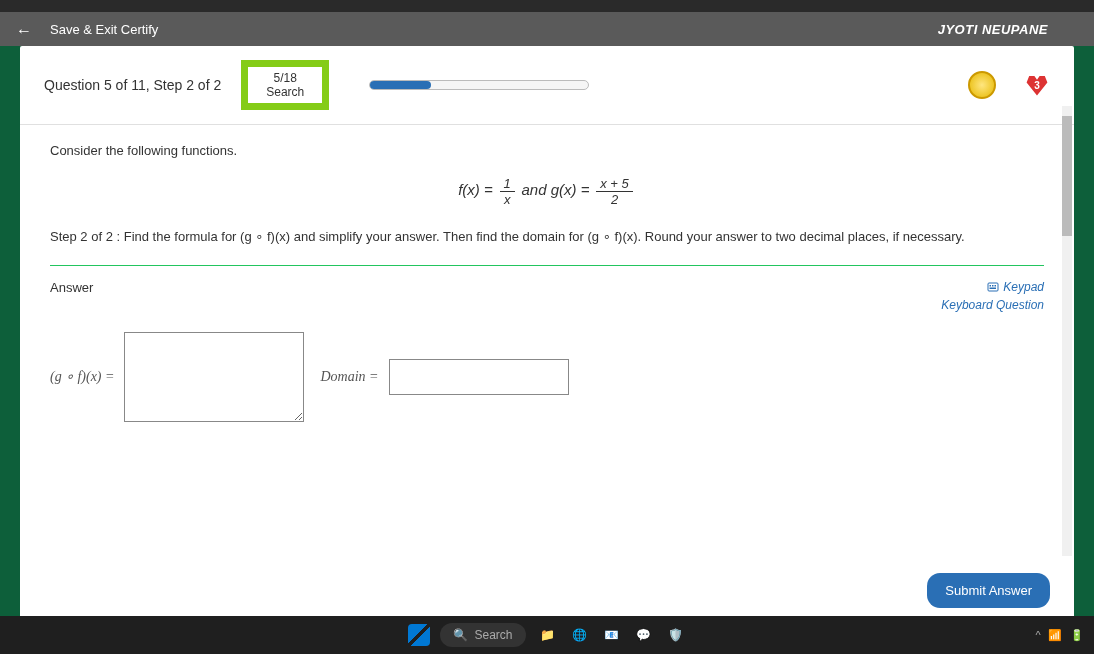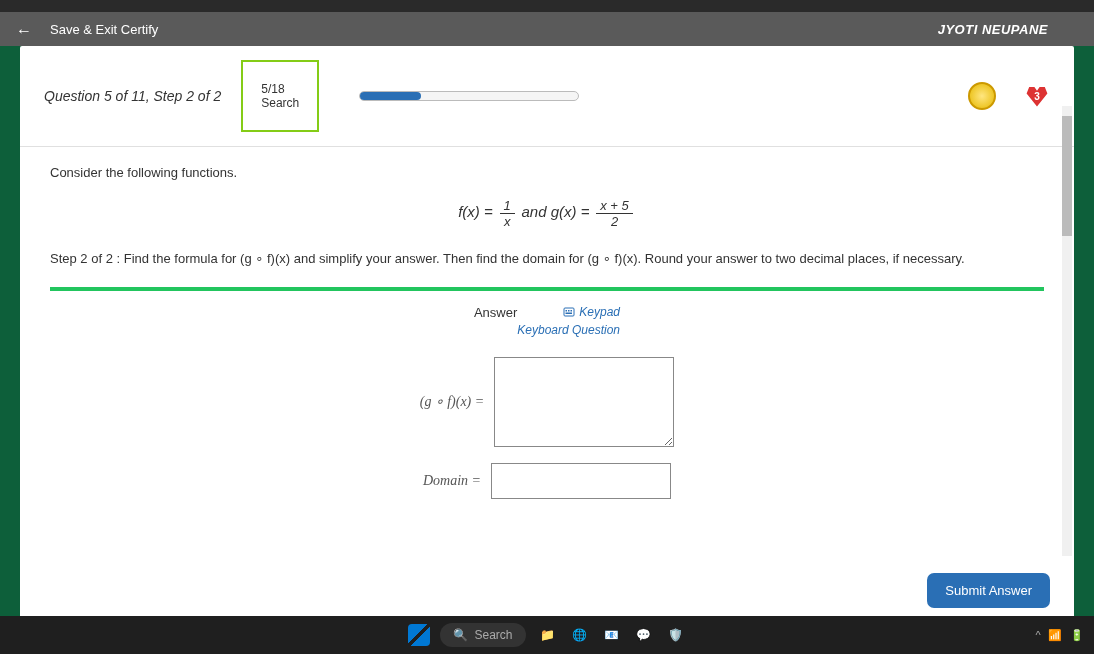--- a/index.html
+++ b/index.html
@@ -5,47 +5,47 @@
 * { margin: 0; padding: 0; box-sizing: border-box; font-family: Arial, sans-serif; }
 body { background: #1a1a1a; width: 1094px; height: 654px; overflow: hidden; position: relative; }
 .browser-bar { height: 12px; background: #2a2a2a; }
 .top-bar { background: #5a5a5a; color: #fff; display: flex; align-items: center; padding: 8px 16px; font-size: 13px; justify-content: space-between; }
 .top-left { display: flex; align-items: center; gap: 18px; }
 .top-left .arrow { font-size: 16px; cursor: pointer; }
 .user-name { font-weight: bold; font-style: italic; letter-spacing: 0.5px; margin-right: 30px; }
 .content-wrap { background: #0d5f3a; padding: 0 20px 10px 20px; height: calc(100% - 70px); }
 .main-panel { background: #fff; border-radius: 2px; height: 100%; display: flex; flex-direction: column; position: relative; }
 .q-header { display: flex; align-items: center; padding: 14px 24px; border-bottom: 1px solid #e0e0e0; gap: 20px; }
-.q-title { font-size: 14px; color: #333; flex: 0 0 auto; font-style: italic; }
-.score-box { margin-left: auto; border: 2px solid #84cc16; padding: 20px 18px; font-size: 12px; color: #333; }
+.q-title { font-size: 14px; color: #333; flex: 0 0 auto; }
+.score-box { margin-left: auto; border: 7px solid #84cc16; padding: 4px 18px; text-align: center; font-size: 12px; color: #333; }
 .progress-area { display: flex; align-items: center; gap: 10px; flex: 1; margin-left: 20px; }
 .progress-bar { flex: 1; height: 10px; border: 1px solid #bbb; border-radius: 5px; position: relative; background: #f5f5f5; max-width: 220px; }
 .progress-fill { position: absolute; left: 0; top: 0; height: 100%; width: 28%; background: #2a6fb5; border-radius: 5px; }
 .coin { width: 28px; height: 28px; border-radius: 50%; background: radial-gradient(circle, #ffe680, #e6b800); border: 2px solid #cc9900; margin-left: auto; }
 .heart { width: 26px; height: 26px; background: #d33; clip-path: polygon(50% 90%, 10% 40%, 20% 15%, 40% 15%, 50% 30%, 60% 15%, 80% 15%, 90% 40%); position: relative; display: flex; align-items: center; justify-content: center; color: #fff; font-size: 10px; font-weight: bold; margin-left: 8px; }
 .q-body { padding: 18px 30px; flex: 1; overflow: auto; color: #333; font-size: 13px; }
 .instr { margin-bottom: 18px; }
 .formula-row { text-align: center; margin: 12px 0 20px 0; font-family: 'Times New Roman', serif; font-style: italic; font-size: 15px; }
 .frac { display: inline-block; vertical-align: middle; text-align: center; margin: 0 3px; }
 .frac .num { display: block; border-bottom: 1px solid #333; padding: 0 4px; font-size: 13px; }
 .frac .den { display: block; padding: 0 4px; font-size: 13px; }
 .step-text { margin-bottom: 18px; line-height: 1.5; }
 .step-text b { font-weight: normal; }
-.answer-section { display: flex; justify-content: center; align-items: flex-start; margin-top: 10px; border-top: 4px solid #22c55e; padding-top: 14px; }
+.answer-section { display: flex; justify-content: space-between; align-items: flex-start; margin-top: 10px; border-top: 1px solid #22c55e; padding-top: 14px; }
 .answer-label { font-size: 13px; color: #333; }
 .kb-links { text-align: right; font-size: 12px; color: #2a6fb5; font-style: italic; }
 .kb-links .kp { display: inline-flex; align-items: center; gap: 4px; cursor: pointer; }
 .kb-links .ks { display: block; margin-top: 2px; cursor: pointer; }
-.input-area { margin-top: 20px; display: flex; flex-direction: column; align-items: center; gap: 16px; }
+.input-area { margin-top: 20px; display: flex; flex-direction: row; align-items: center; gap: 16px; }
 .input-row { display: flex; align-items: center; gap: 10px; }
 .input-row label { font-family: 'Times New Roman', serif; font-style: italic; font-size: 14px; color: #555; }
 .big-input { width: 180px; height: 90px; border: 1px solid #888; }
 .small-input { width: 180px; height: 36px; border: 1px solid #888; }
 .footer-bar { display: flex; justify-content: flex-end; padding: 12px 24px; }
-.submit-btn { background: #2a6fb5; color: #fff; border: none; padding: 10px 18px; font-size: 13px; cursor: pointer; border-radius: 7px; }
+.submit-btn { background: #2a6fb5; color: #fff; border: none; padding: 10px 18px; font-size: 13px; cursor: pointer; border-radius: 13px; }
 .copyright { color: #d5e8dd; font-size: 11px; padding: 6px 30px; }
 .taskbar { position: absolute; bottom: 0; left: 0; right: 0; height: 38px; background: #1f1f1f; display: flex; align-items: center; justify-content: center; gap: 10px; }
 .tb-search { display: flex; align-items: center; background: #333; color: #aaa; padding: 5px 14px; border-radius: 16px; font-size: 12px; gap: 6px; }
 .tb-icon { width: 22px; height: 22px; border-radius: 4px; display: flex; align-items: center; justify-content: center; font-size: 12px; }
 .tb-right { position: absolute; right: 10px; color: #aaa; font-size: 11px; display: flex; gap: 8px; align-items: center; }
 .scroll-ind { position: absolute; right: 2px; top: 60px; width: 10px; height: 450px; background: #f0f0f0; }
 .scroll-thumb { width: 100%; height: 120px; background: #bbb; margin-top: 10px; }
 svg.kp-icon { width: 12px; height: 12px; }
 </style>
 </head>

